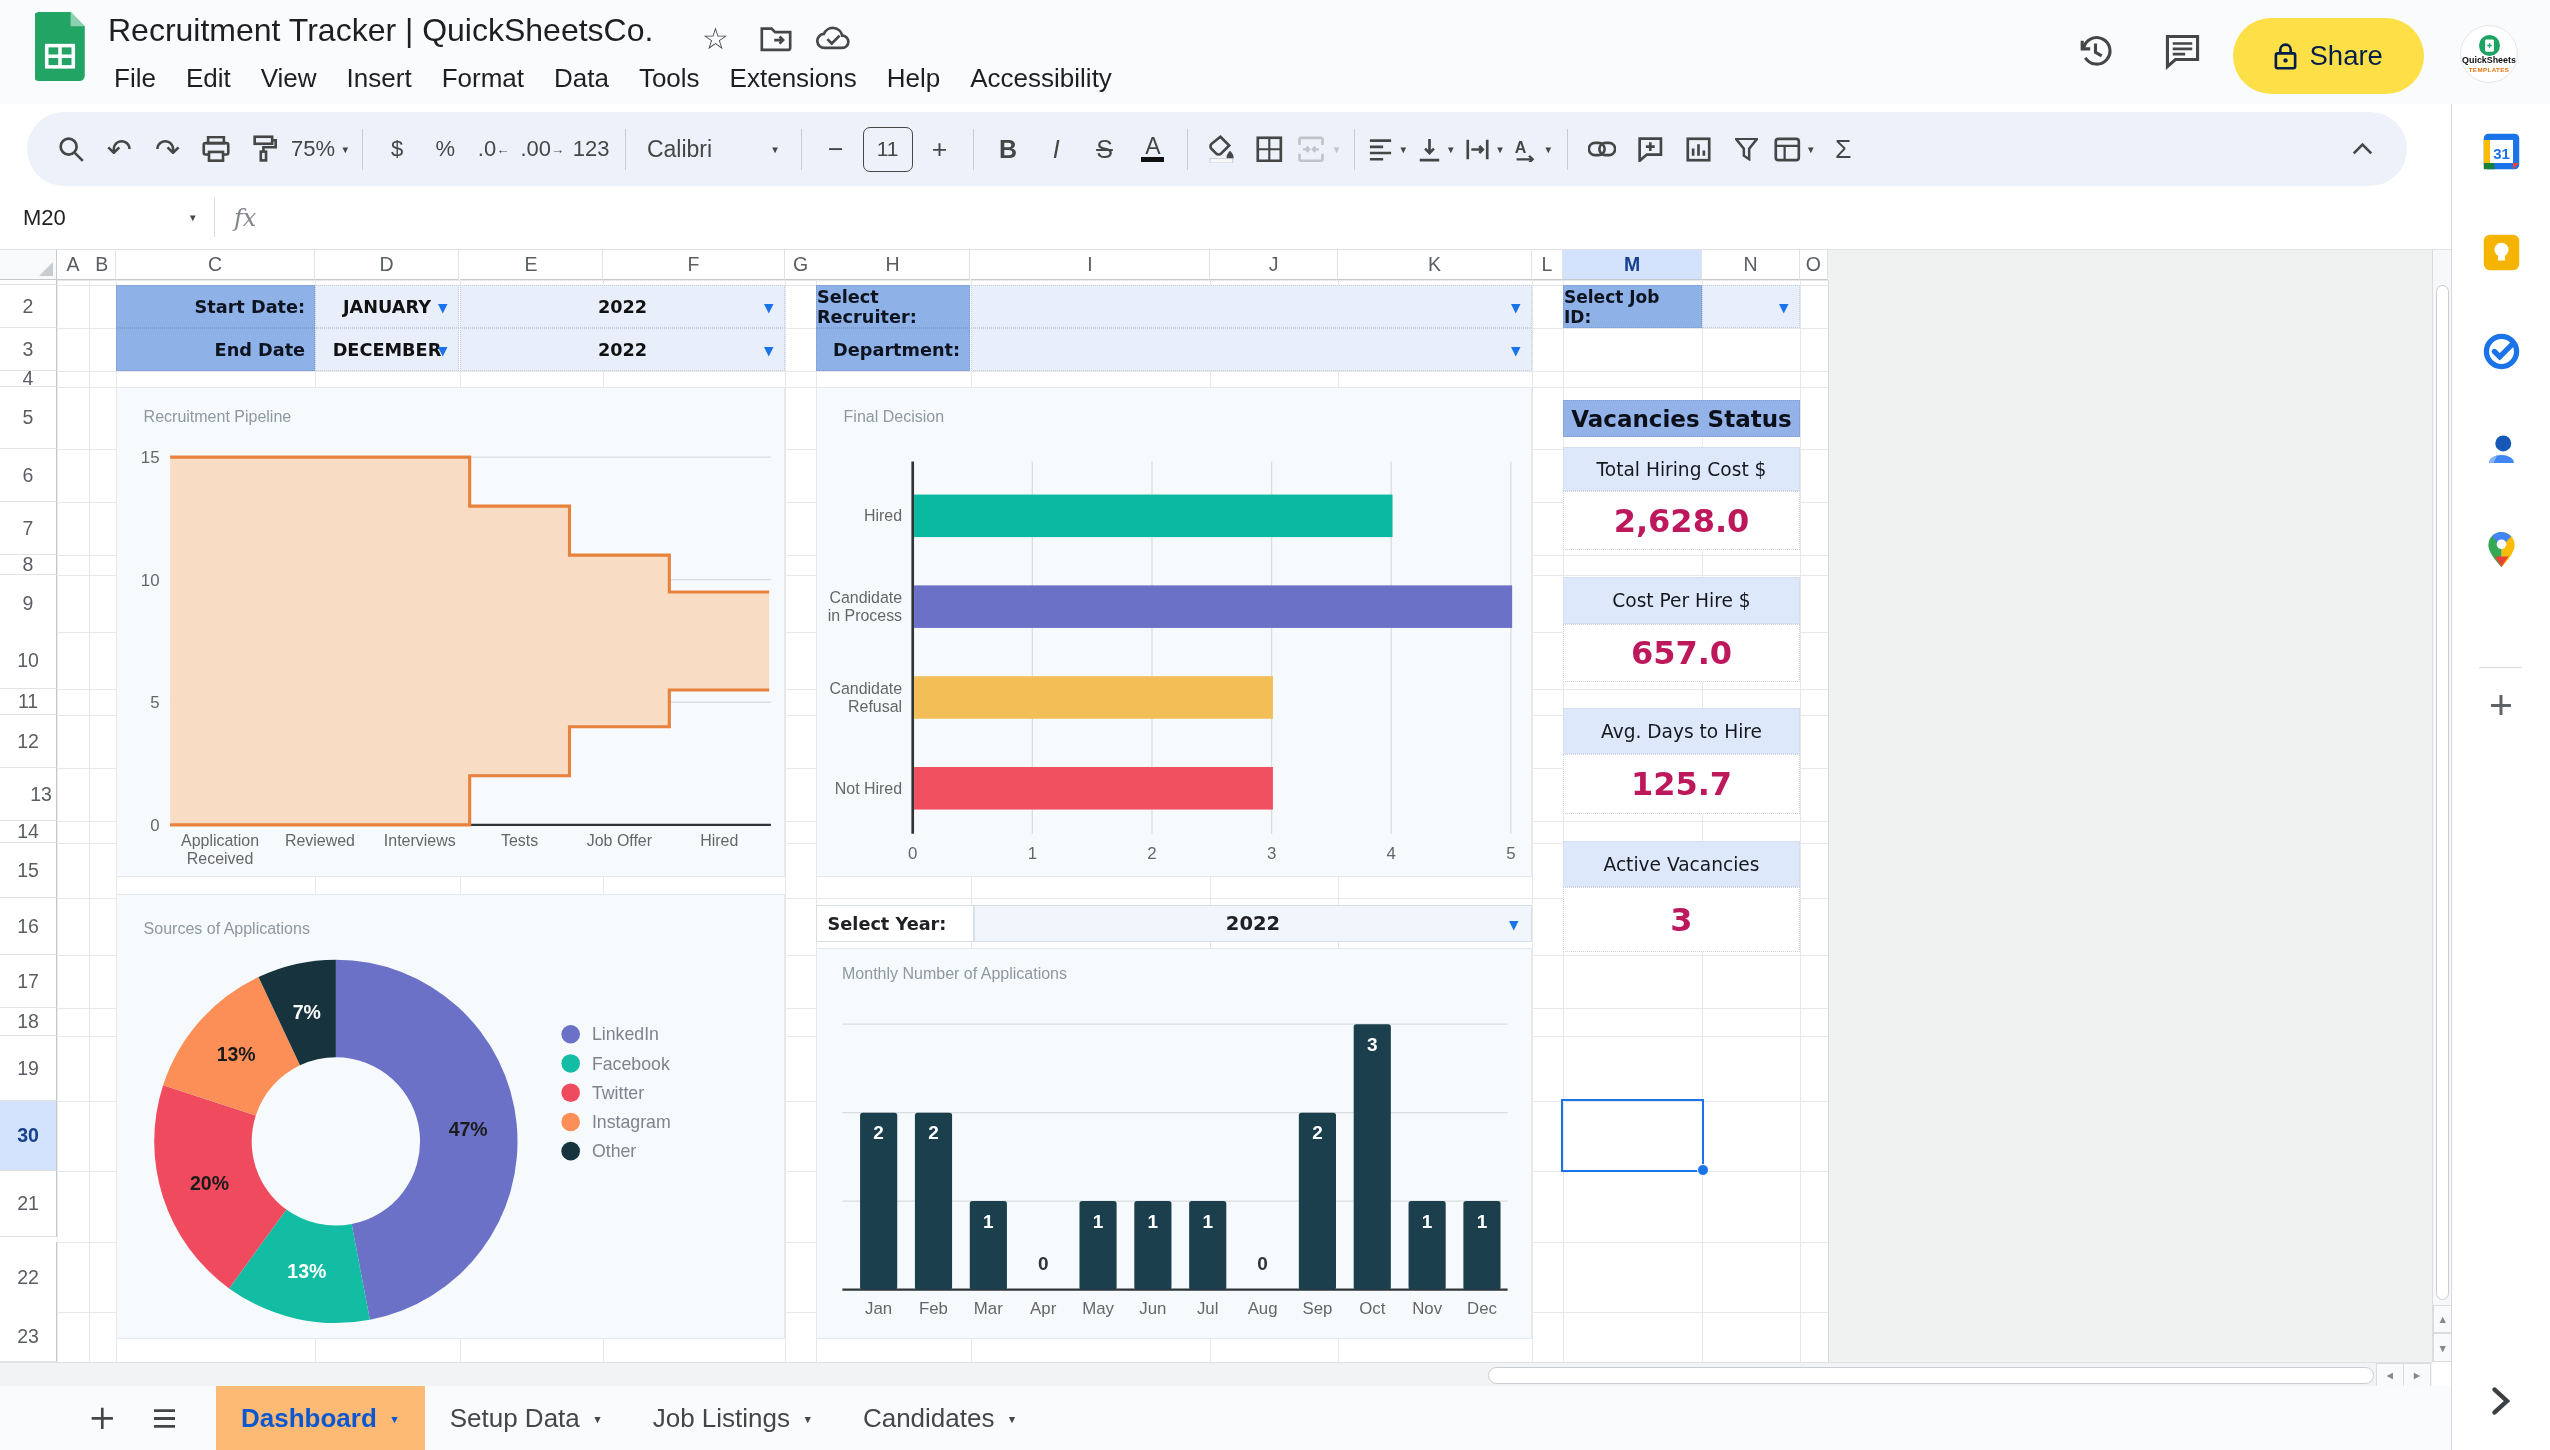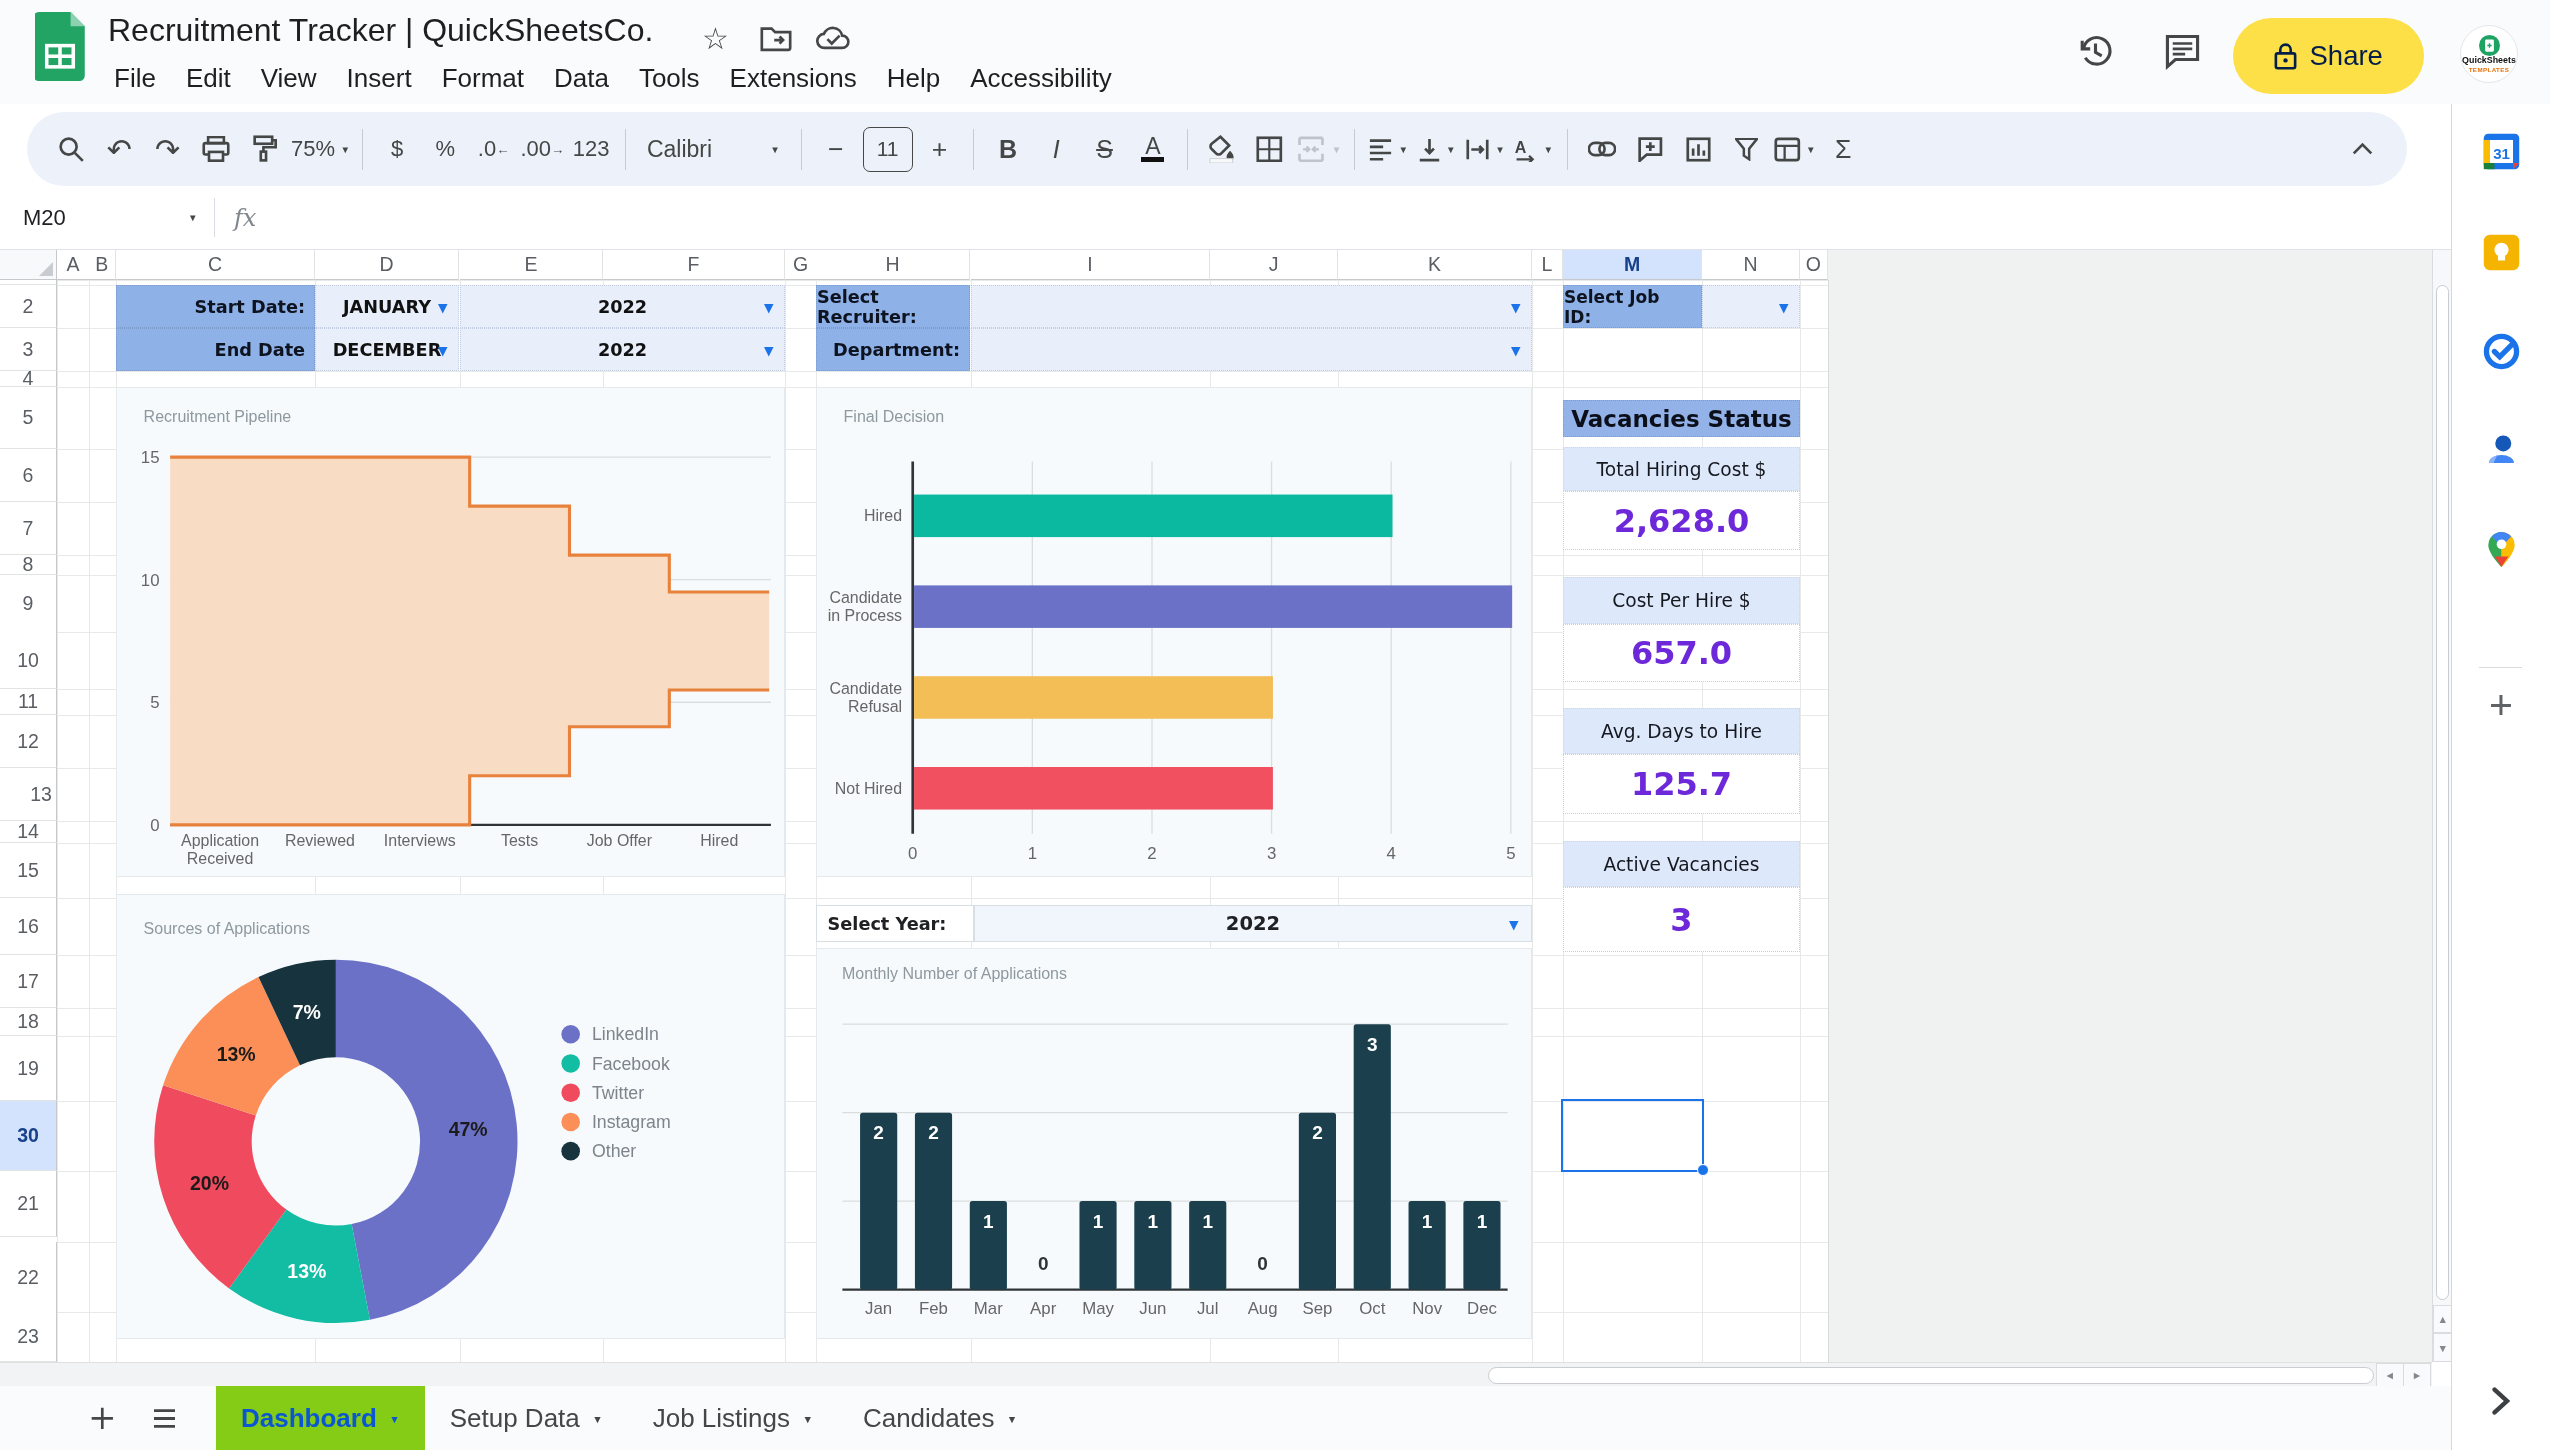--- a/index.html
+++ b/index.html
@@ -59,40 +59,40 @@
   
   .card{background:#F6FAFC;border:0.9px solid #E4E9ED;}
   .chart-title{font-size:16px;color:#8E989F;white-space:nowrap;}
   svg text{font-family:"Liberation Sans",sans-serif;}
   
   .kpi-h{left:1563px;width:237px;background:#92B2E8;border:0.9px dotted #7E9CCB;display:flex;align-items:center;justify-content:center;
          font-family:"DejaVu Sans",sans-serif;font-weight:700;font-size:23px;color:#0B0F1A;}
   .kpi-l{left:1563px;width:237px;background:#DDE8FA;border:1.8px dotted #CBD6E8;display:flex;align-items:center;justify-content:center;
          font-family:"DejaVu Sans",sans-serif;font-size:18.6px;color:#15181F;}
   .kpi-v{left:1563px;width:237px;background:#fff;border:1.8px dotted #C8CFD7;display:flex;align-items:center;justify-content:center;
-         font-family:"DejaVu Sans",sans-serif;font-weight:700;font-size:32px;color:#6d28d9;}
+         font-family:"DejaVu Sans",sans-serif;font-weight:700;font-size:32px;color:#be185d;}
   
   #sy-label{left:816px;top:905px;width:158px;height:37px;background:#fff;border:0.9px solid #D8DEE6;
             display:flex;align-items:center;padding-left:10.6px;font-family:"DejaVu Sans",sans-serif;font-weight:700;font-size:17.7px;}
   #sy-value{left:974px;top:905px;width:558px;height:37px;background:#F1F6FD;border:0.9px solid #D8DEE6;}
   
   #sel-box{left:1561px;top:1099px;width:143px;height:73px;border:2.7px solid #1A73E8;background:transparent;}
   #sel-handle{left:1697px;top:1164px;width:12.4px;height:12.4px;border-radius:50%;background:#1A73E8;border:1.8px solid #fff;}
   
   #vscroll{left:2432px;top:250px;width:19.5px;height:1112px;background:#F6F8F9;border-left:0.9px solid #DADCE0;}
   #vthumb{left:2434px;top:285px;width:13.3px;height:1015px;background:#fff;border:0.9px solid #C9CCD0;border-radius:7px;}
   .scroll-btn{background:#F8FAFB;border:0.9px solid #DADCE0;display:flex;align-items:center;justify-content:center;
               color:#85898D;font-size:10.6px;}
   #hscroll{left:0;top:1362px;width:2432px;height:24px;background:#F1F3F4;border-top:0.9px solid #E0E0E0;}
   #hthumb{left:1488px;top:1365px;width:886px;height:17px;background:#fff;border:0.9px solid #C9CCD0;border-radius:8.9px;}
   
   #tabbar{left:0;top:1386px;width:2451px;height:65px;background:#F9FBFD;display:flex;align-items:stretch;}
   #tab-add,#tab-all{width:62px;display:flex;align-items:center;justify-content:center;color:#444746;}
   .sheet-tab{display:flex;align-items:center;gap:10.6px;padding:0 25px;font-size:26px;font-weight:500;color:#444746;white-space:nowrap;}
-  .sheet-tab.active{background:#84cc16;color:#0B57D0;font-weight:700;}
+  .sheet-tab.active{background:#fdba74;color:#0B57D0;font-weight:700;}
   .sheet-tab .caret{font-size:10.6px;margin-left:1.8px;}
   .sheet-tab.active .caret{color:#0B57D0;}
   
   #rightpanel{left:2451px;top:104px;width:99px;height:1346px;background:#fff;border-left:0.9px solid #D5D9DD;}
   .rp-ico{left:2476px;width:50px;height:50px;display:flex;align-items:center;justify-content:center;}
   #rp-divider{left:2479px;top:667px;width:43px;height:0.9px;background:#DADCE0;}
   #rp-plus{left:2476px;top:680px;width:50px;height:50px;display:flex;align-items:center;justify-content:center;
            font-size:41px;font-weight:300;color:#5F6368;}
   #rp-expand{left:2481px;top:1381px;width:39px;height:39px;display:flex;align-items:center;justify-content:center;}
 </style>

